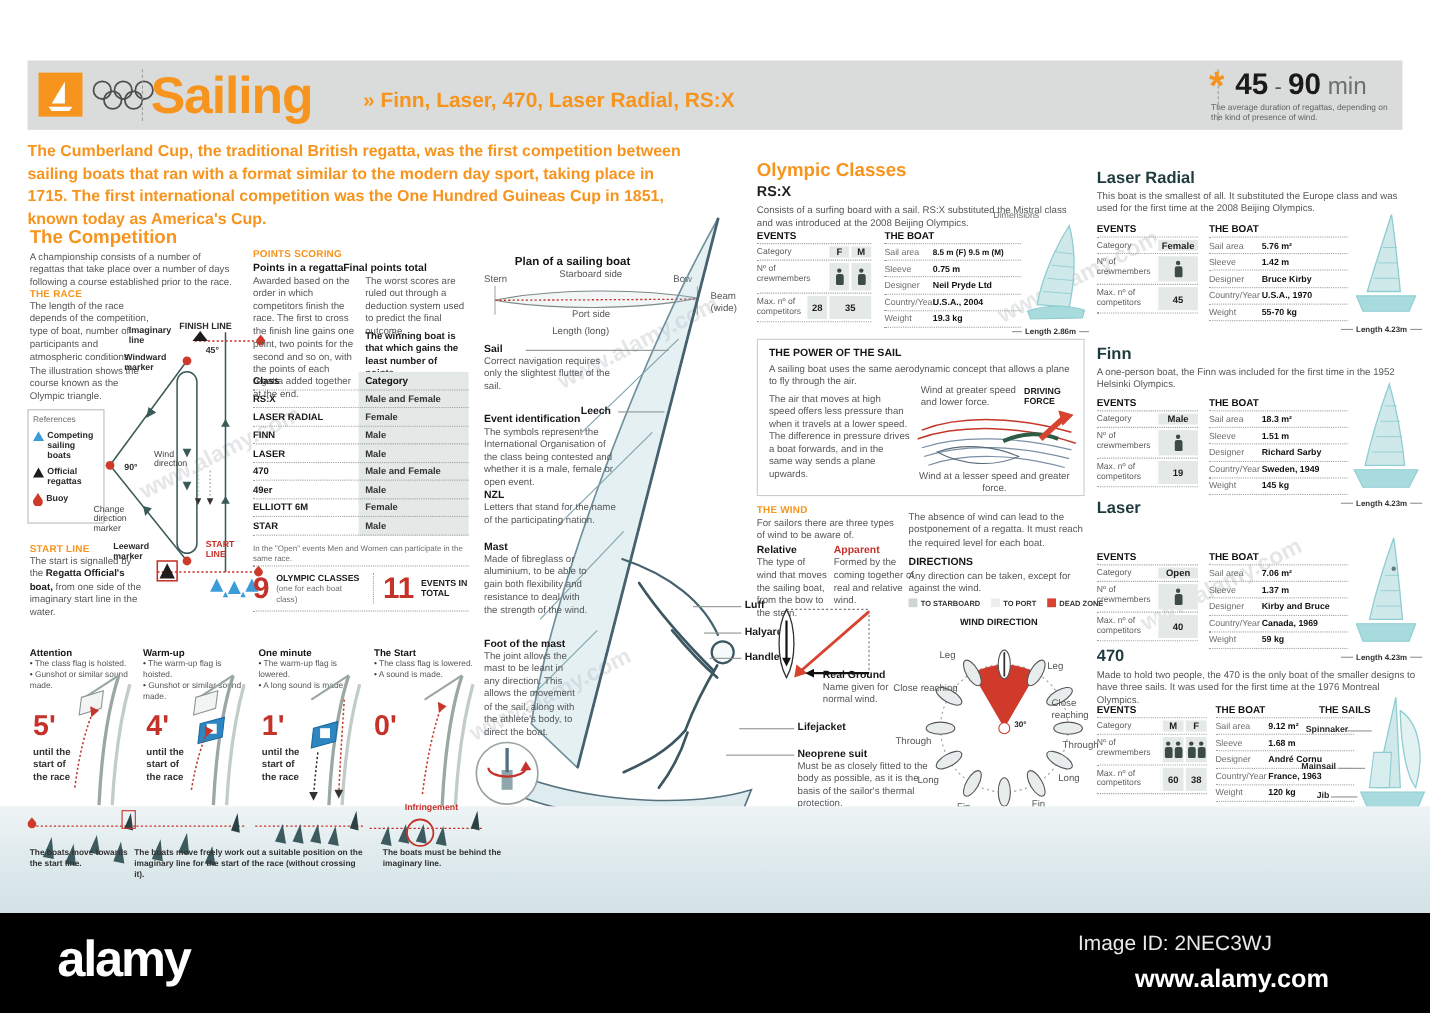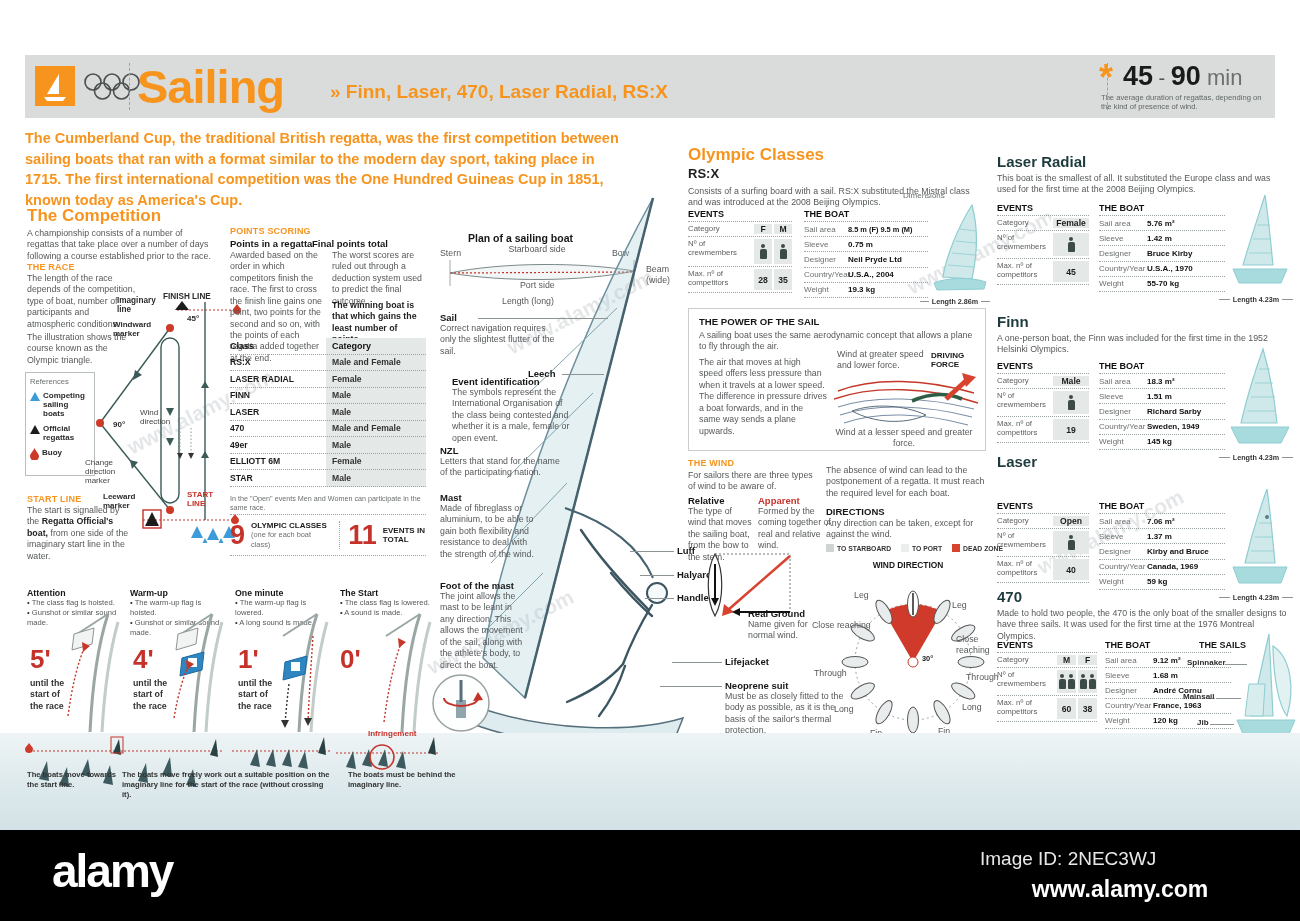--- a/index.html
+++ b/index.html
@@ -297,21 +297,21 @@
     <polygon points="48,20 53,28 43,29" fill="#c5322a"></polygon>
   </svg>
 
   <div class="abs" style="left:440px;top:312px;width:118px">
     <div class="bh">Sail</div>
     <div class="t">Correct navigation requires only the slightest flutter of the sail.</div>
   </div>
   <div class="abs ldr" style="left:478px;top:318px;width:130px"></div>
   <div class="abs bh" style="left:528px;top:368px">Leech</div>
   <div class="abs ldr" style="left:562px;top:374px;width:42px"></div>
-  <div class="abs" style="left:452px;top:376px;width:122px">
+  <div class="abs" style="left:440px;top:376px;width:122px">
     <div class="bh">Event identification</div>
     <div class="t">The symbols represent the International Organisation of the class being contested and whether it is a male, female or open event.</div>
   </div>
   <div class="abs" style="left:440px;top:445px;width:122px">
     <div class="bh">NZL</div>
     <div class="t">Letters that stand for the name of the participating nation.</div>
   </div>
   <div class="abs" style="left:440px;top:580px;width:88px">
     <div class="bh">Foot of the mast</div>
     <div class="t">The joint allows the mast to be leant in any direction. This allows the movement of the sail, along with the athlete's body, to direct the boat.</div>
@@ -352,21 +352,21 @@
           <span class="ecell" style="width:20px">
             <span class="person"></span>
           </span>
           <span class="ecell" style="width:20px">
             <span class="person"></span>
           </span>
         </div>
       <div class="erow" style="height:26px">
           <span class="el">Max. nº of competitors</span>
           <span class="ecell" style="width:20px">28</span>
-          <span class="ecell" style="width:20px">35</span>
+          <span class="ecell" style="width:40px">35</span>
         </div>
     </div>
 
     <div class="abs" style="left:116px;top:64px;width:124px">
       <div class="thead">THE BOAT</div>
       <div class="brow">
           <span class="blbl" style="width:44px">Sail area</span>
           <span class="bval" style="font-size:7.4px">8.5 m (F) 9.5 m (M)</span>
         </div>
       <div class="brow">

